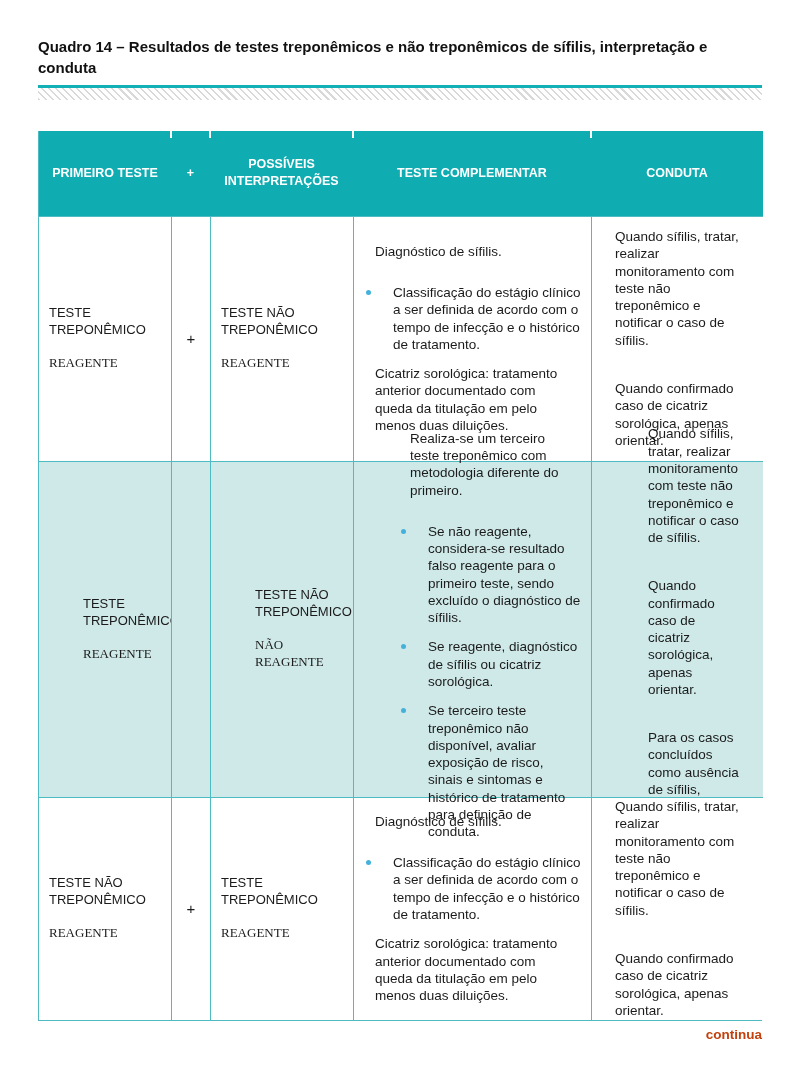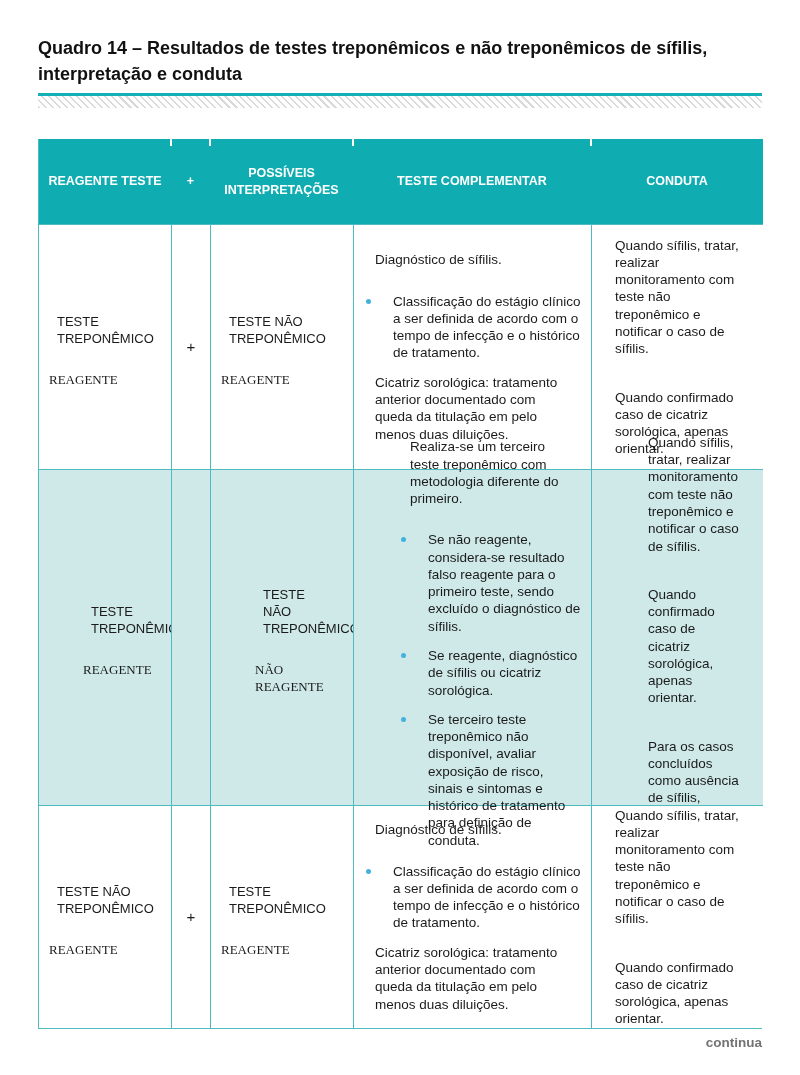--- a/index.html
+++ b/index.html
@@ -8,21 +8,21 @@
     background:#ffffff;
     font-family:"Liberation Sans","DejaVu Sans",sans-serif;
     color:#1b1b1b;
     position:relative;
   }
   .content{position:absolute;left:38px;top:0;width:724px;}
 
   
   .title{
     margin-top:36px;
-    font-size:18px;
+    font-size:15px;
     font-weight:bold;
     line-height:1.42;
     color:#111;
   }
   .rule{
     margin-top:6px;
     height:3px;
     background:#13b0b5;
   }
   .hatch{
@@ -72,21 +72,21 @@
     flex-direction:column;
     justify-content:center;
     padding:10px;
     font-size:13px;
     line-height:1.3;
     background:#ffffff;
   }
   .bcell.bl{border-left:1px solid #4ebbc1;}
   .bcell.alt{background:#cfe9e9;padding-left:44px;}
   .plus-cell{align-items:center;font-size:15px;padding:4px;}
-  .test-name{margin:8px;}
+  .test-name{margin:0;}
   .test-result{margin:16px 0 0 0;font-family:Liberation Serif, serif;}
   .interp,.conduct{font-size:13.5px;line-height:1.28;}
   .interp{padding:10px 10px 10px 9px;}
   .conduct{padding:10px 10px 10px 11px;}
   .para{margin:12px;}
   .para + .para{margin-top:12px;}
   .conduct .para + .para{margin-top:19px;}
   .bullet{
     position:relative;
     padding-left:30px;
@@ -100,35 +100,35 @@
     border-radius:50%;
     background:#44b1dc;
   }
 
   
   .continua{
     margin-top:6px;
     text-align:right;
     font-size:13.5px;
     font-weight:600;
-    color:#737373;
+    color:#c2410c;
   }
 </style>
 </head>
 <body>
 
 <div class="content">
 
   <div class="title">Quadro 14 – Resultados de testes treponêmicos e não treponêmicos de sífilis, interpretação e conduta</div>
   <div class="rule"></div>
   <div class="hatch"></div>
 
   <div class="table">
 
-    <div class="th">REAGENTE TESTE</div>
+    <div class="th">PRIMEIRO TESTE</div>
     <div class="th tick">+</div>
     <div class="th tick">POSSÍVEIS INTERPRETAÇÕES</div>
     <div class="th tick">TESTE COMPLEMENTAR</div>
     <div class="th tick">CONDUTA</div>
 
     <div class="bcell">
       <p class="test-name">TESTE TREPONÊMICO</p>
       <p class="test-result">REAGENTE</p>
     </div>
     <div class="bcell bl plus-cell">+</div>

